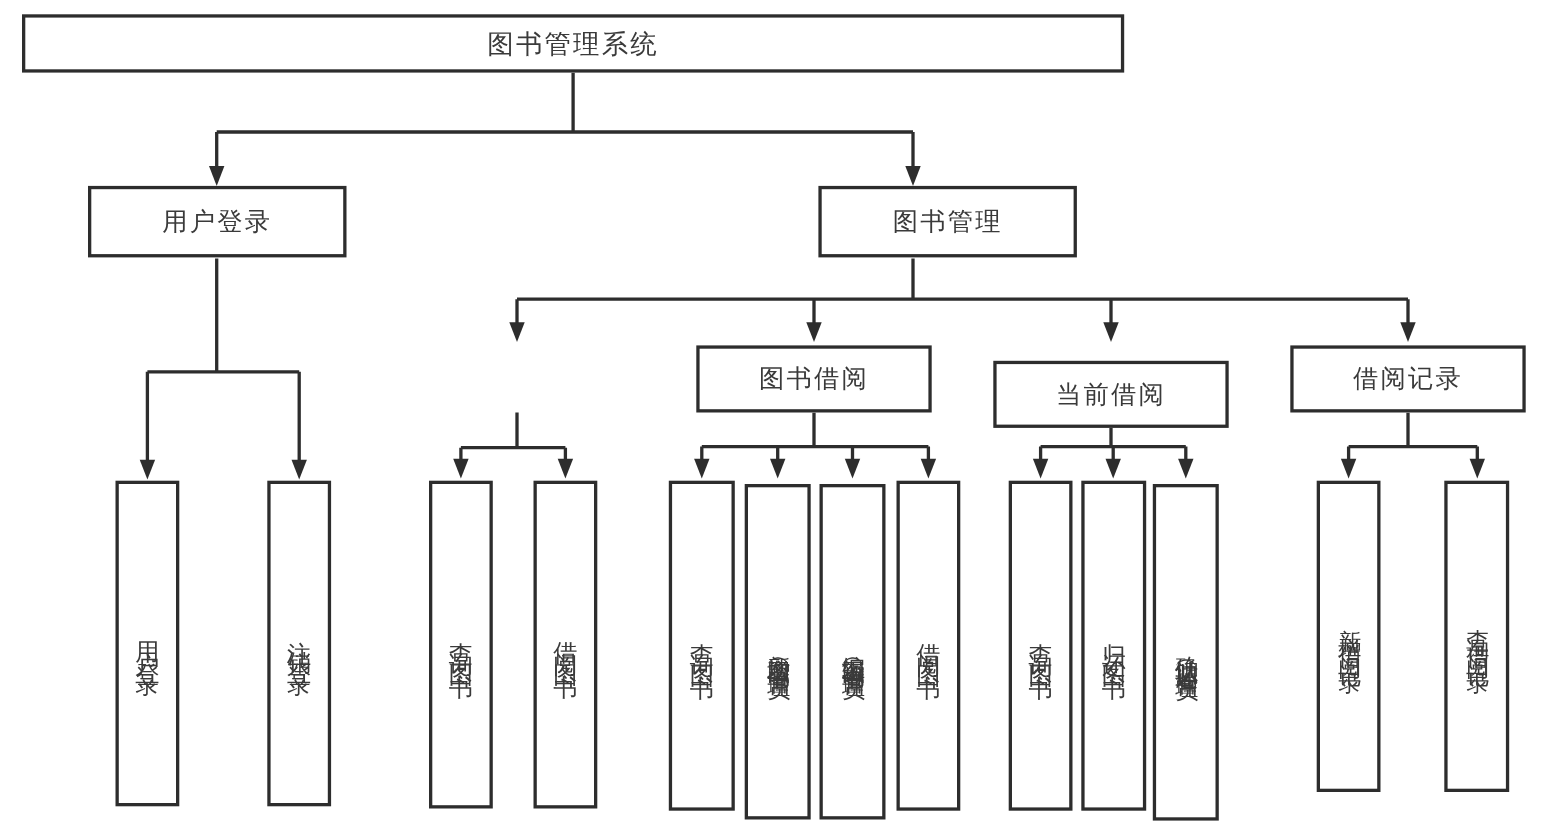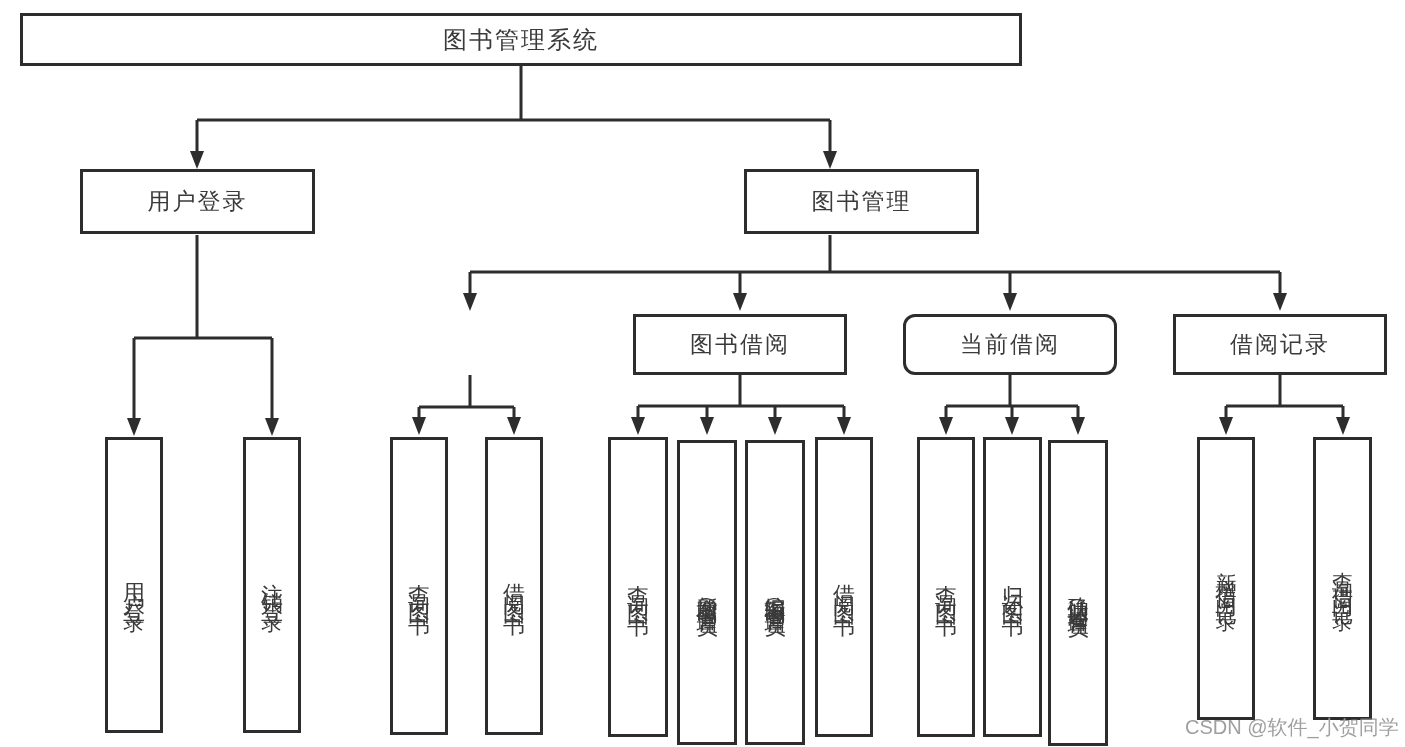--- a/index.html
+++ b/index.html
@@ -96,36 +96,35 @@
       <polygon fill="#2d2d2d" stroke="none" points="1336,417 1350,417 1343,435"></polygon>
     </g>
   </svg>
 
   <div class="node hnode root" style="left:20px; top:13px; width:1002px; height:53px;">图书管理系统</div>
 
   <div class="node hnode" style="left:80px; top:169px; width:235px; height:65px;">用户登录</div>
   <div class="node hnode" style="left:744px; top:169px; width:235px; height:65px;">图书管理</div>
 
   <div class="node hnode" style="left:633px; top:314px; width:214px; height:61px;text-align:center;">图书借阅</div>
-  <div class="node hnode" style="left:903px; top:314px; width:214px; height:61px;border-radius:12px;">当前借阅</div>
+  <div class="node hnode" style="left:903px; top:328px; width:214px; height:61px;">当前借阅</div>
   <div class="node hnode" style="left:1173px; top:314px; width:214px; height:61px;">借阅记录</div>
 
   <div class="node vnode" style="left:105px; top:437px; width:58px; height:296px;">用户登录</div>
   <div class="node vnode" style="left:243px; top:437px; width:58px; height:296px;">注销登录</div>
 
   <div class="node vnode" style="left:390px; top:437px; width:58px; height:298px;">查询图书</div>
   <div class="node vnode" style="left:485px; top:437px; width:58px; height:298px;">借阅图书</div>
 
   <div class="node vnode" style="left:608px; top:437px; width:60px; height:300px;">查询图书</div>
   <div class="node vnode v10" style="left:677px; top:440px; width:60px; height:305px;">新增图书（管理员）</div>
   <div class="node vnode v10" style="left:745px; top:440px; width:60px; height:305px;">编辑图书（管理员）</div>
   <div class="node vnode" style="left:815px; top:437px; width:58px; height:300px;">借阅图书</div>
 
   <div class="node vnode" style="left:917px; top:437px; width:58px; height:300px;">查询图书</div>
   <div class="node vnode" style="left:983px; top:437px; width:59px; height:300px;">归还图书</div>
   <div class="node vnode v10" style="left:1048px; top:440px; width:60px; height:306px;">确认归还（管理员）</div>
 
   <div class="node vnode v6" style="left:1197px; top:437px; width:58px; height:283px;">新增借阅记录</div>
   <div class="node vnode v6" style="left:1313px; top:437px; width:59px; height:283px;">查询借阅记录</div>
 
-  <div class="watermark">CSDN @软件_小贺同学</div>
 
 </div>
 
 </body></html>

